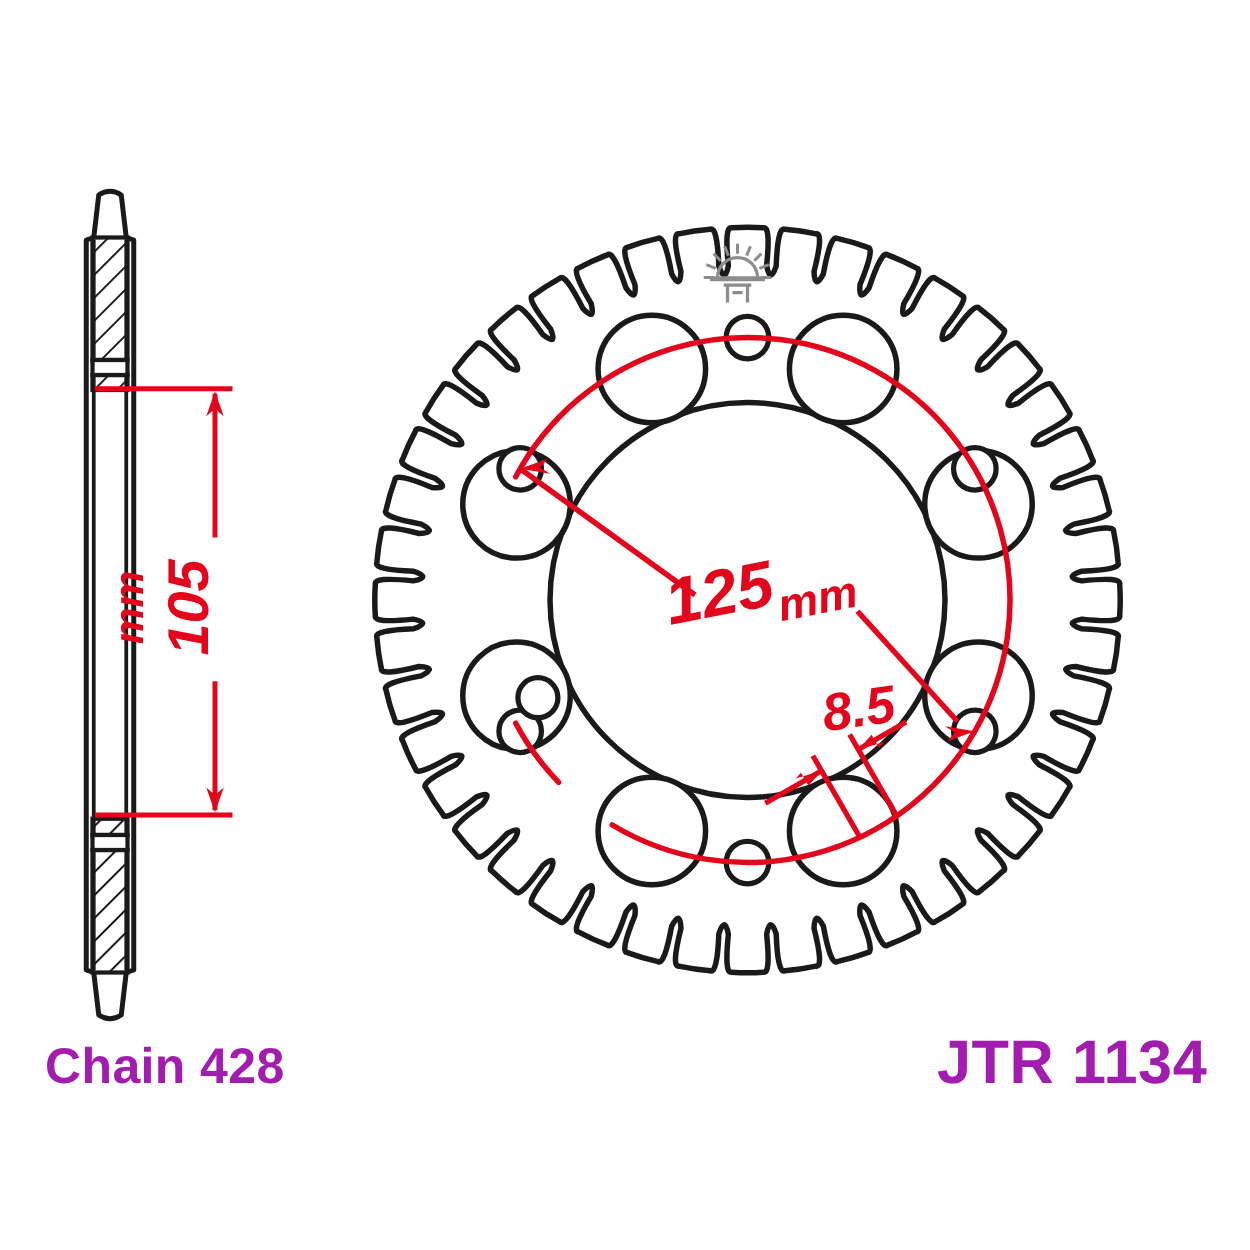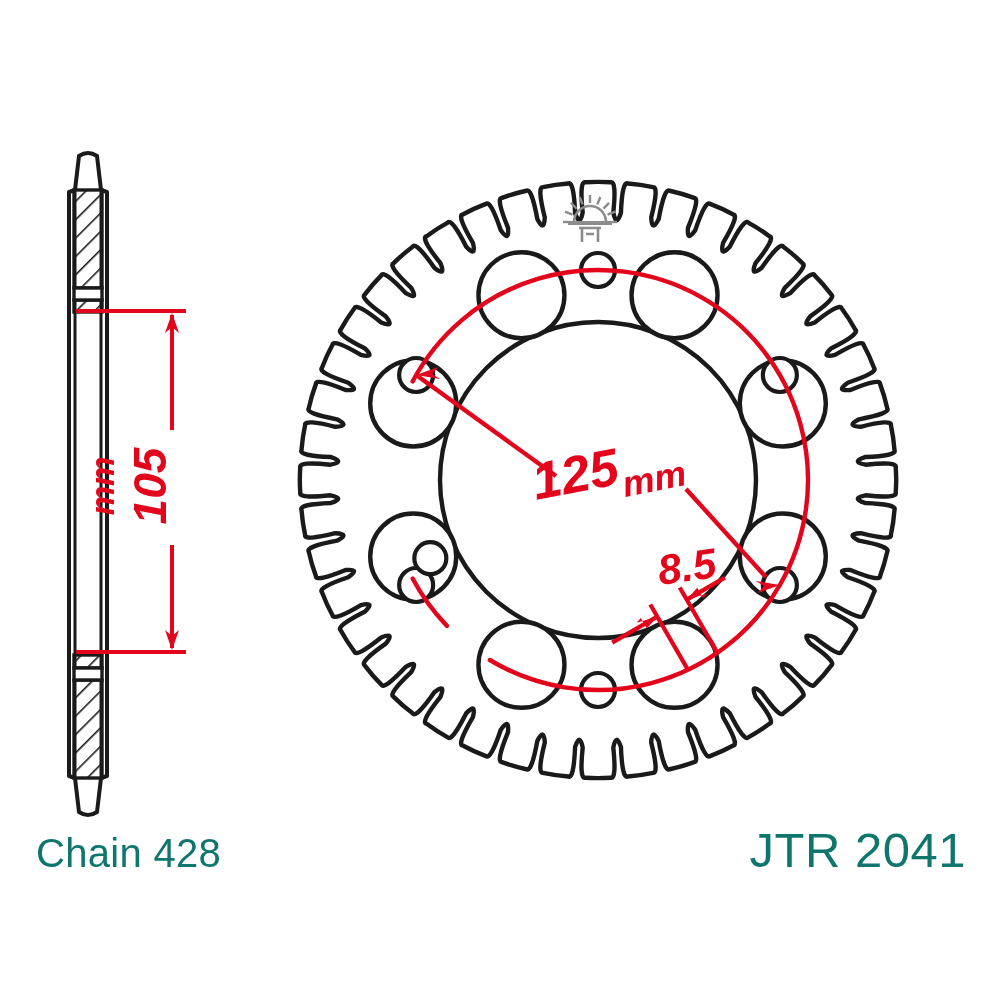--- a/index.html
+++ b/index.html
@@ -17,22 +17,22 @@
   #drawing-root {
     position: absolute;
     left: 0;
     top: 0;
     width: 1000px;
     height: 1000px;
   }
   .caption {
     position: absolute;
     font-family: "Liberation Sans", sans-serif;
-    font-weight: normal;
-    color: #0f766e;
+    font-weight: bold;
+    color: #a21caf;
     white-space: nowrap;
     line-height: 1;
   }
   #chain-label {
     left: 36px;
     top: 833px;
     font-size: 40px;
     letter-spacing: 0.3px;
   }
   #part-label {
@@ -124,13 +124,13 @@
         <line x1="17.55" y1="-1.27" x2="24.94" y2="-4.33" stroke="#8c8c8c" stroke-width="2.4"></line>
         <line x1="19.00" y1="6.00" x2="27.00" y2="6.00" stroke="#8c8c8c" stroke-width="2.4"></line>
         <line x1="-22" y1="7" x2="22" y2="7" stroke="#8c8c8c" stroke-width="4"></line>
         <path d="M -8 12 L -8 26 M 8 12 L 8 26 M -11 12 L 11 12 M -4 18 L 4 18" fill="none" stroke="#8c8c8c" stroke-width="2.6"></path>
       </g>
     </svg>
 </div>
 
 <div class="caption" id="chain-label">Chain 428</div>
 
-<div class="caption" id="part-label">JTR 2041</div>
+<div class="caption" id="part-label">JTR 1134</div>
 
 </body></html>

